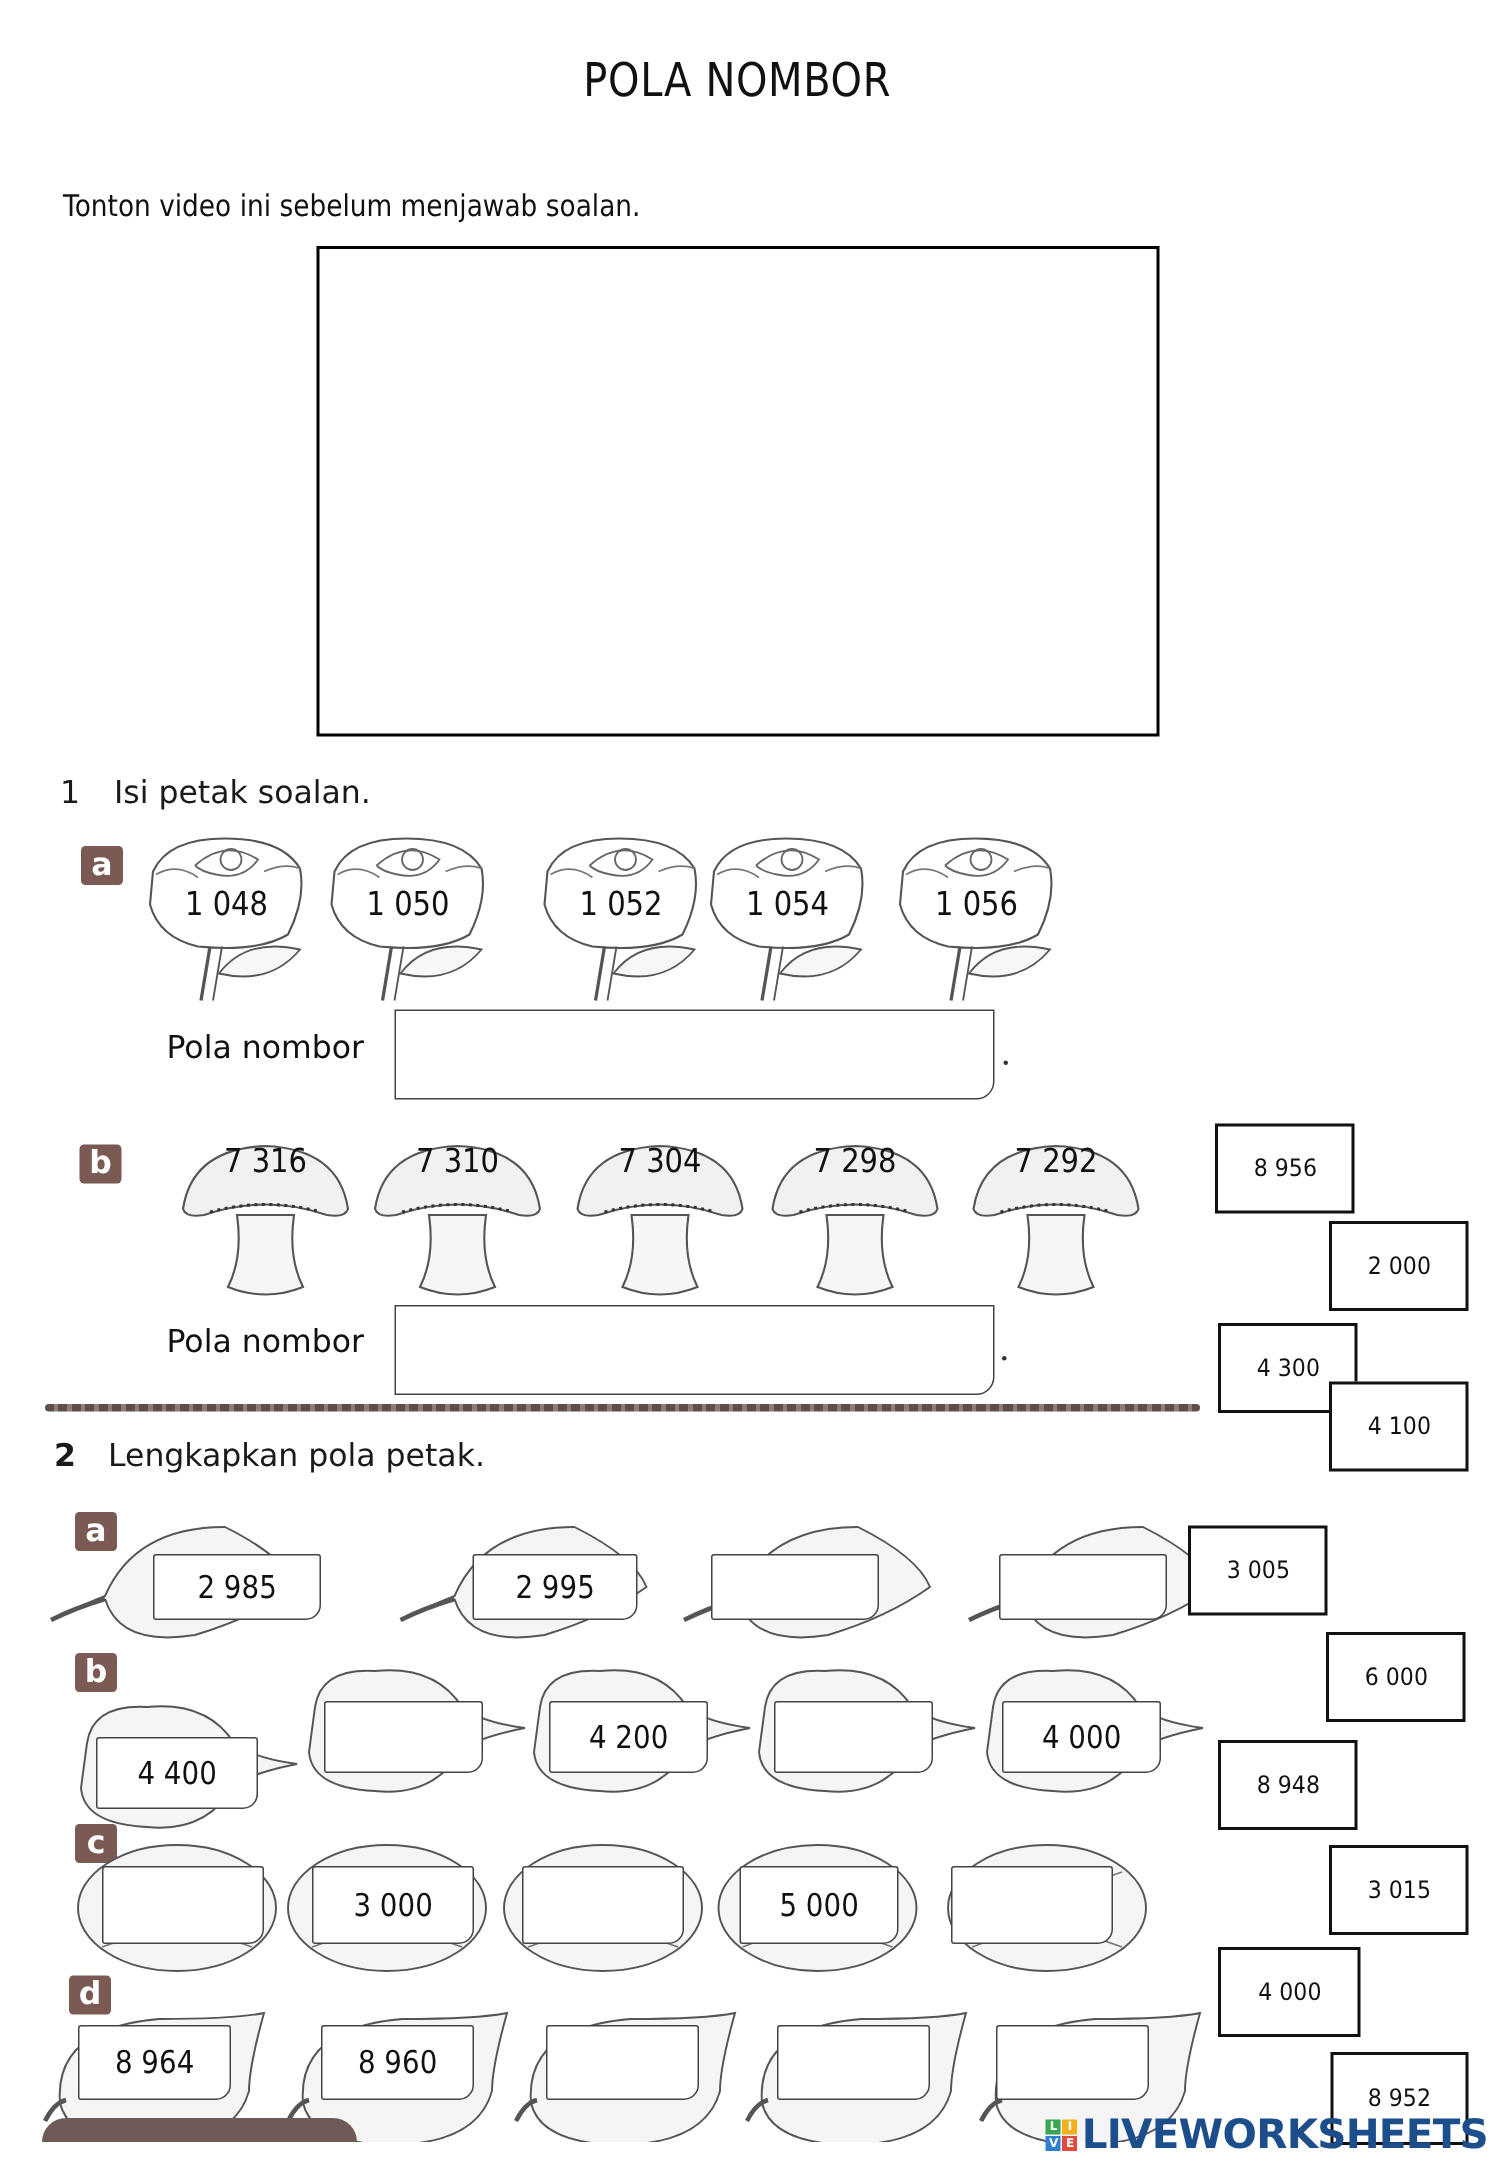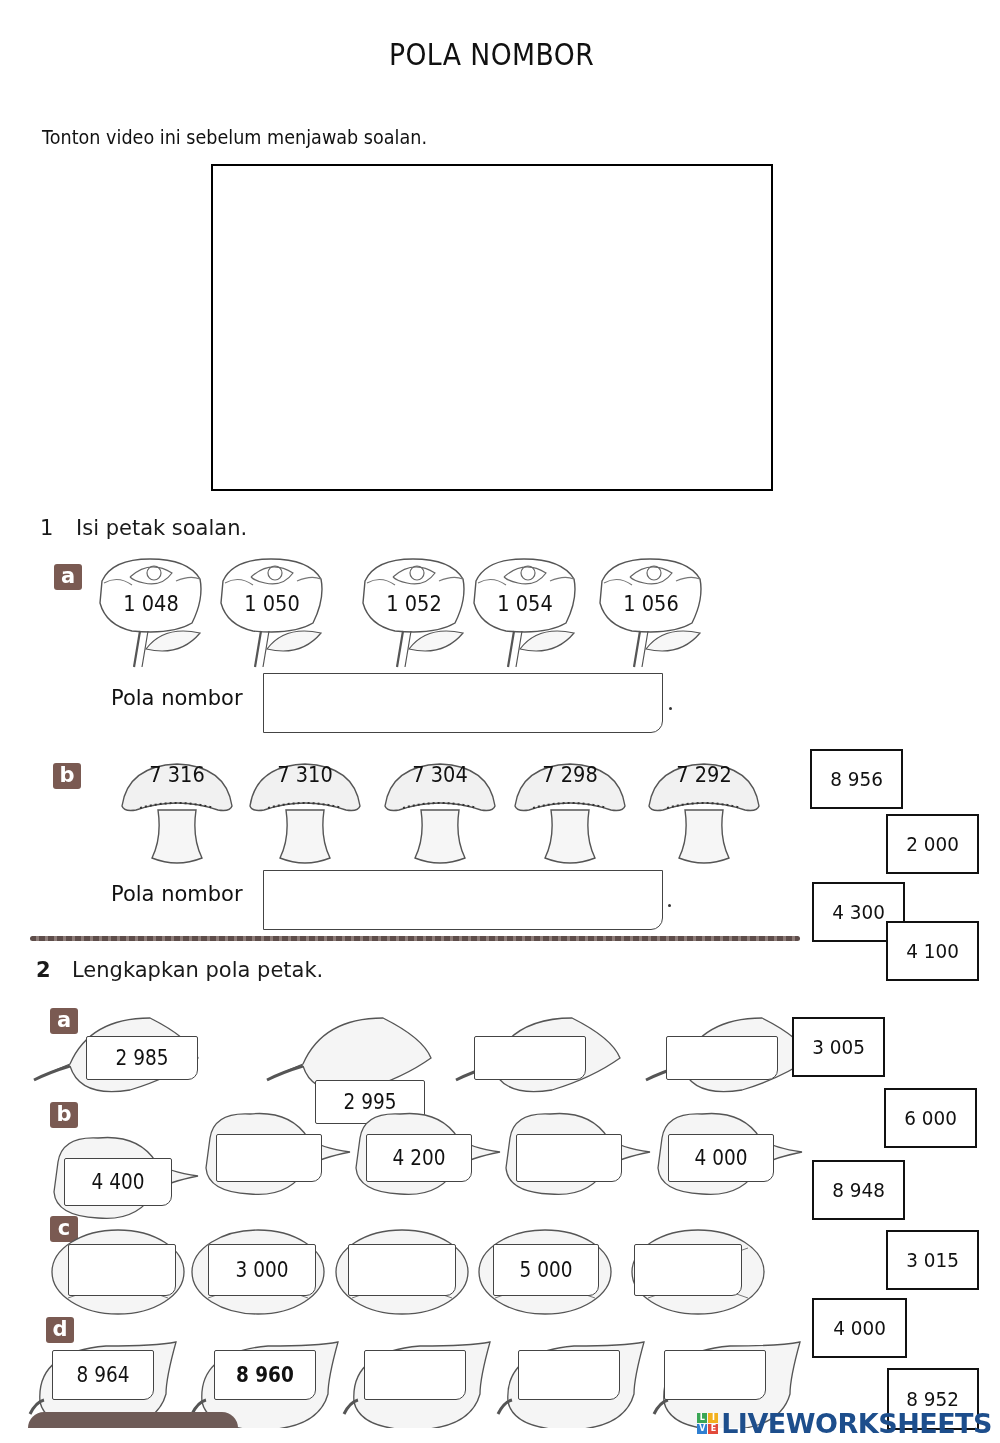--- a/index.html
+++ b/index.html
@@ -17,21 +17,21 @@
   .letter-badge { width:28px; height:26px; background:#7a5a52; color:#fff; border-radius:3px;
                   font-family:"DejaVu Sans", sans-serif; font-size:21px; line-height:24px; text-align:center; font-weight:bold; }
   .pic { width:110px; height:110px; }
   .pic-label { position:absolute; width:100%; text-align:center; font-family:"DejaVu Sans", sans-serif;
                font-size:22px; color:#111; transform:scaleX(0.88); }
   .pola-label { font-family:"DejaVu Sans", sans-serif; font-size:21px; white-space:nowrap; }
   .answer-box { border:1.5px solid #444; border-radius:0 0 12px 0; background:#fff; }
   .dot { width:3px; height:3px; background:#333; border-radius:50%; }
   .rule { height:5px; background:repeating-linear-gradient(90deg,#5e4d4a 0 6px,#8d7c78 6px 9px); border-radius:3px; }
   .drag-card { border:2px solid #111; background:#fff; font-family:"DejaVu Sans", sans-serif;
-               font-size:20px; text-align:center; cursor:grab; transform-origin:center; }
+               font-size:16px; text-align:center; cursor:grab; transform-origin:center; }
   .drag-card span { display:inline-block; transform:scaleX(0.92); }
   .leaf { width:150px; height:88px; }
   .leaf-box { position:absolute; background:#fff; border:1.5px solid #444; border-radius:2px 2px 10px 2px;
               font-family:"DejaVu Sans", sans-serif; font-size:21px; text-align:center; }
   .leaf-box span { display:inline-block; transform:scaleX(0.88); }
   .logo { right:8px; bottom:4px; font-family:"DejaVu Sans", sans-serif; font-weight:bold; font-size:27px;
           color:#1d4e8c; letter-spacing:-0.5px; display:flex; align-items:center; gap:3px; }
   .logo-grid { display:grid; grid-template-columns:10px 10px; grid-template-rows:10px 10px; gap:1px; }
   .logo-grid div { font-size:8px; color:#fff; text-align:center; line-height:10px; font-weight:bold; }
 </style>
@@ -143,25 +143,25 @@
 
 <div class="abs q-head" style="left:36px; top:958px;">
   <span class="q-num bold">2</span><span>Lengkapkan pola petak.</span>
 </div>
 
 <div id="q2rows">
     <div class="abs letter-badge" style="left: 50px; top: 1008px;">a</div>
     <div class="abs leaf" style="left: 30px; top: 1008px; width: 172px; height: 90px;"><svg width="172" height="90" viewBox="0 0 172 90">
         <path d="M8 70 Q30 60 40 56 Q60 10 120 10 Q160 30 168 50 Q140 70 100 82 Q50 90 40 58" fill="#f5f5f5" stroke="#555" stroke-width="1.3"></path>
         <path d="M4 72 Q20 64 40 58" stroke="#555" stroke-width="3" fill="none"></path>
-      </svg><div class="leaf-box" style="left: 56px; top: 28px; width: 110px; height: 42px; line-height: 42px;"><span>2 985</span></div></div>
+      </svg><div class="leaf-box" style="left: 72px; top: 28px; width: 110px; height: 42px; line-height: 42px;"><span>2 985</span></div></div>
     <div class="abs leaf" style="left: 263px; top: 1008px; width: 172px; height: 90px;"><svg width="172" height="90" viewBox="0 0 172 90">
         <path d="M8 70 Q30 60 40 56 Q60 10 120 10 Q160 30 168 50 Q140 70 100 82 Q50 90 40 58" fill="#f5f5f5" stroke="#555" stroke-width="1.3"></path>
         <path d="M4 72 Q20 64 40 58" stroke="#555" stroke-width="3" fill="none"></path>
-      </svg><div class="leaf-box" style="left: 52px; top: 28px; width: 108px; height: 42px; line-height: 42px; margin-top: 44px;"><span>2 995</span></div></div>
+      </svg><div class="leaf-box" style="left: 52px; top: 28px; width: 108px; height: 42px; line-height: 42px;"><span>2 995</span></div></div>
     <div class="abs leaf" style="left: 452px; top: 1008px; width: 172px; height: 90px;"><svg width="172" height="90" viewBox="0 0 172 90">
         <path d="M8 70 Q30 60 40 56 Q60 10 120 10 Q160 30 168 50 Q140 70 100 82 Q50 90 40 58" fill="#f5f5f5" stroke="#555" stroke-width="1.3"></path>
         <path d="M4 72 Q20 64 40 58" stroke="#555" stroke-width="3" fill="none"></path>
       </svg><div class="leaf-box" style="left: 22px; top: 28px; width: 110px; height: 42px; line-height: 42px;"></div></div>
     <div class="abs leaf" style="left: 642px; top: 1008px; width: 172px; height: 90px;"><svg width="172" height="90" viewBox="0 0 172 90">
         <path d="M8 70 Q30 60 40 56 Q60 10 120 10 Q160 30 168 50 Q140 70 100 82 Q50 90 40 58" fill="#f5f5f5" stroke="#555" stroke-width="1.3"></path>
         <path d="M4 72 Q20 64 40 58" stroke="#555" stroke-width="3" fill="none"></path>
       </svg><div class="leaf-box" style="left: 24px; top: 28px; width: 110px; height: 42px; line-height: 42px;"></div></div>
     <div class="abs letter-badge" style="left: 50px; top: 1102px;">b</div>
     <div class="abs leaf" style="left: 48px; top: 1132px; width: 155px; height: 90px;"><svg width="155" height="90" viewBox="0 0 155 90">
@@ -198,21 +198,21 @@
       </svg><div class="leaf-box" style="left: 18px; top: 16px; width: 104px; height: 50px; line-height: 50px;"><span>5 000</span></div></div>
     <div class="abs leaf" style="left: 628px; top: 1228px; width: 140px; height: 90px;"><svg width="140" height="90" viewBox="0 0 140 90">
         <ellipse cx="70" cy="44" rx="66" ry="42" fill="#f5f5f5" stroke="#555" stroke-width="1.3"></ellipse>
         <path d="M20 20 Q70 40 120 20 M20 70 Q70 50 120 70" fill="none" stroke="#777" stroke-width="1"></path>
       </svg><div class="leaf-box" style="left: 6px; top: 16px; width: 106px; height: 50px; line-height: 50px;"></div></div>
     <div class="abs letter-badge" style="left: 46px; top: 1317px;">d</div>
     <div class="abs leaf" style="left: 26px; top: 1338px; width: 155px; height: 90px;"><svg width="155" height="90" viewBox="0 0 155 90">
         <path d="M14 64 Q10 14 80 8 Q130 8 150 4 Q140 40 140 56 Q130 92 70 92 Q20 90 14 64 Z" fill="#f5f5f5" stroke="#555" stroke-width="1.3"></path>
         <path d="M4 76 Q10 64 18 62" stroke="#555" stroke-width="3" fill="none"></path>
       </svg><div class="leaf-box" style="left: 26px; top: 12px; width: 100px; height: 48px; line-height: 48px;"><span>8 964</span></div></div>
-    <div class="abs leaf" style="left: 188px; top: 1338px; width: 155px; height: 90px; font-weight: bold;"><svg width="155" height="90" viewBox="0 0 155 90">
+    <div class="abs leaf" style="left: 188px; top: 1338px; width: 155px; height: 90px;"><svg width="155" height="90" viewBox="0 0 155 90">
         <path d="M14 64 Q10 14 80 8 Q130 8 150 4 Q140 40 140 56 Q130 92 70 92 Q20 90 14 64 Z" fill="#f5f5f5" stroke="#555" stroke-width="1.3"></path>
         <path d="M4 76 Q10 64 18 62" stroke="#555" stroke-width="3" fill="none"></path>
       </svg><div class="leaf-box" style="left: 26px; top: 12px; width: 100px; height: 48px; line-height: 48px;"><span>8 960</span></div></div>
     <div class="abs leaf" style="left: 340px; top: 1338px; width: 155px; height: 90px;"><svg width="155" height="90" viewBox="0 0 155 90">
         <path d="M14 64 Q10 14 80 8 Q130 8 150 4 Q140 40 140 56 Q130 92 70 92 Q20 90 14 64 Z" fill="#f5f5f5" stroke="#555" stroke-width="1.3"></path>
         <path d="M4 76 Q10 64 18 62" stroke="#555" stroke-width="3" fill="none"></path>
       </svg><div class="leaf-box" style="left: 24px; top: 12px; width: 100px; height: 48px; line-height: 48px;"></div></div>
     <div class="abs leaf" style="left: 494px; top: 1338px; width: 155px; height: 90px;"><svg width="155" height="90" viewBox="0 0 155 90">
         <path d="M14 64 Q10 14 80 8 Q130 8 150 4 Q140 40 140 56 Q130 92 70 92 Q20 90 14 64 Z" fill="#f5f5f5" stroke="#555" stroke-width="1.3"></path>
         <path d="M4 76 Q10 64 18 62" stroke="#555" stroke-width="3" fill="none"></path>

